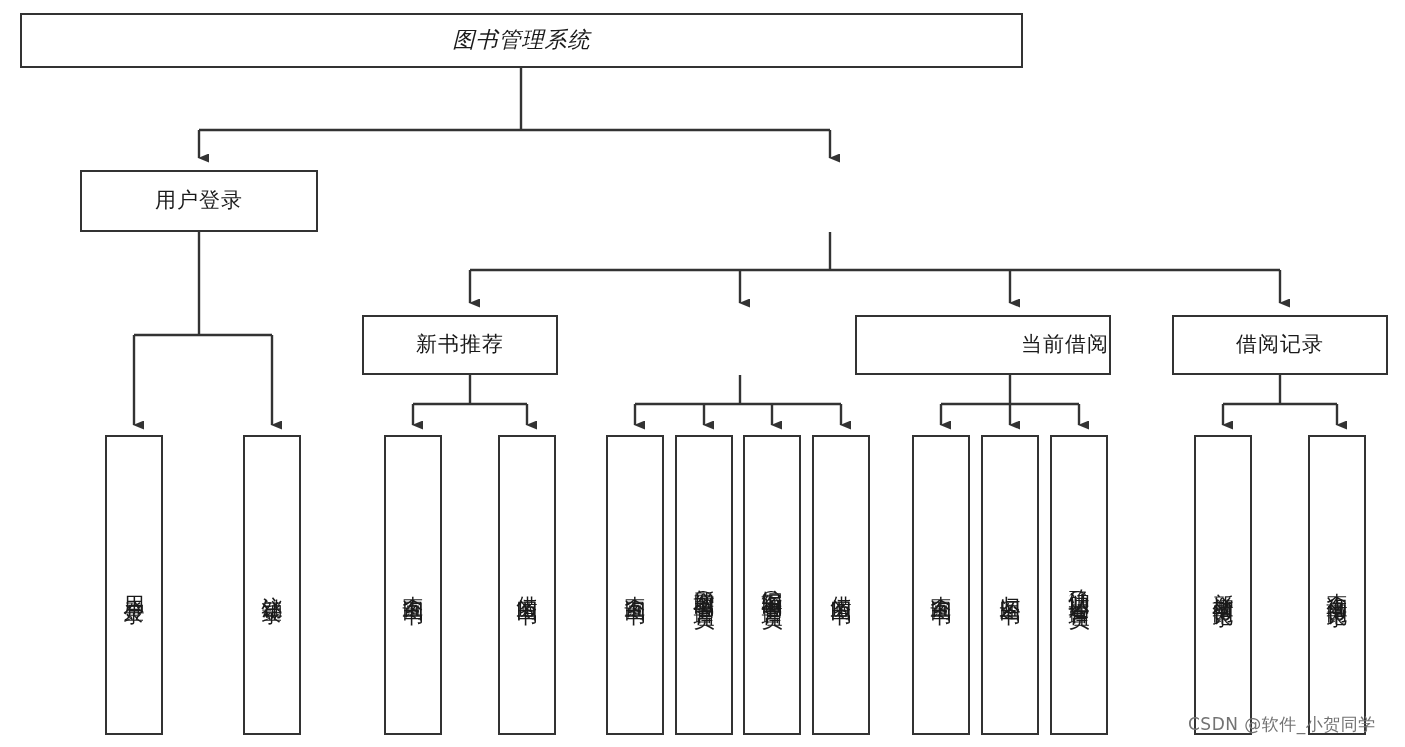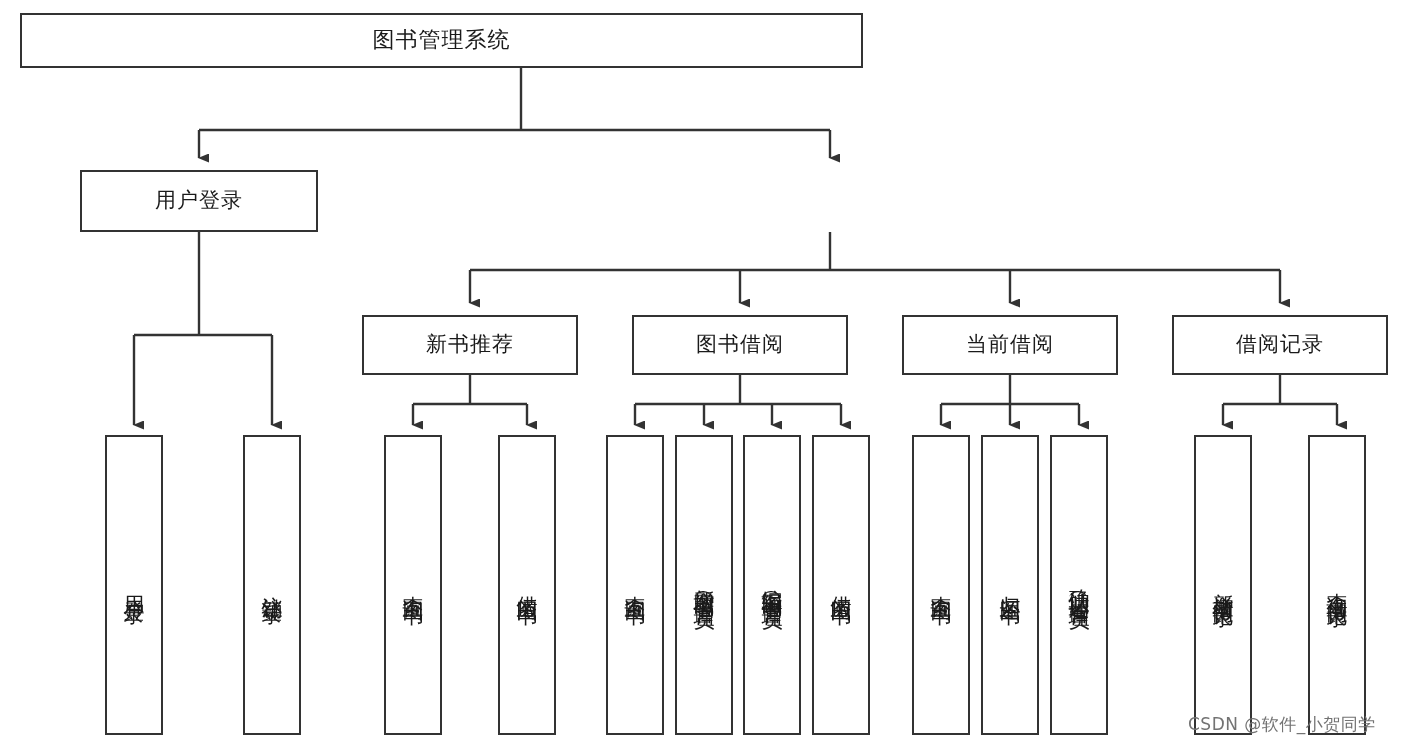--- a/index.html
+++ b/index.html
@@ -123,35 +123,32 @@
       <path d="M1010,404 L1010,425" marker-end="url(#arrowhead)"></path>
       <path d="M1079,404 L1079,425" marker-end="url(#arrowhead)"></path>
 
       <path d="M1280,375 L1280,404"></path>
       <path d="M1223,404 L1337,404"></path>
       <path d="M1223,404 L1223,425" marker-end="url(#arrowhead)"></path>
       <path d="M1337,404 L1337,425" marker-end="url(#arrowhead)"></path>
     </g>
   </svg>
 
-  <div class="node horiz root" style="left:20px; top:13px; width:843px; height:55px;">
+  <div class="node horiz root" style="left:20px; top:13px; width:1003px; height:55px;font-style:italic;">
     <span>图书管理系统</span>
   </div>
 
   <div class="node horiz" style="left:80px; top:170px; width:238px; height:62px;">
     <span>用户登录</span>
   </div>
 
-  <div class="node horiz" style="left:362px; top:315px; width:216px; height:60px;">
+  <div class="node horiz" style="left:362px; top:315px; width:196px; height:60px;">
     <span>新书推荐</span>
   </div>
-  <div class="node horiz" style="left:632px; top:315px; width:216px; height:60px;">
-    <span>图书借阅</span>
-  </div>
-  <div class="node horiz" style="left:902px; top:315px; width:216px; height:60px;">
+  <div class="node horiz" style="left:855px; top:315px; width:256px; height:60px;justify-content:flex-end;">
     <span>当前借阅</span>
   </div>
   <div class="node horiz" style="left:1172px; top:315px; width:216px; height:60px;text-align:right;">
     <span>借阅记录</span>
   </div>
 
   <div class="node leaf" style="left:105px; top:435px; width:58px; height:300px;">
     <span class="vtext">用户登录</span>
   </div>
   <div class="node leaf" style="left:243px; top:435px; width:58px; height:300px;">

